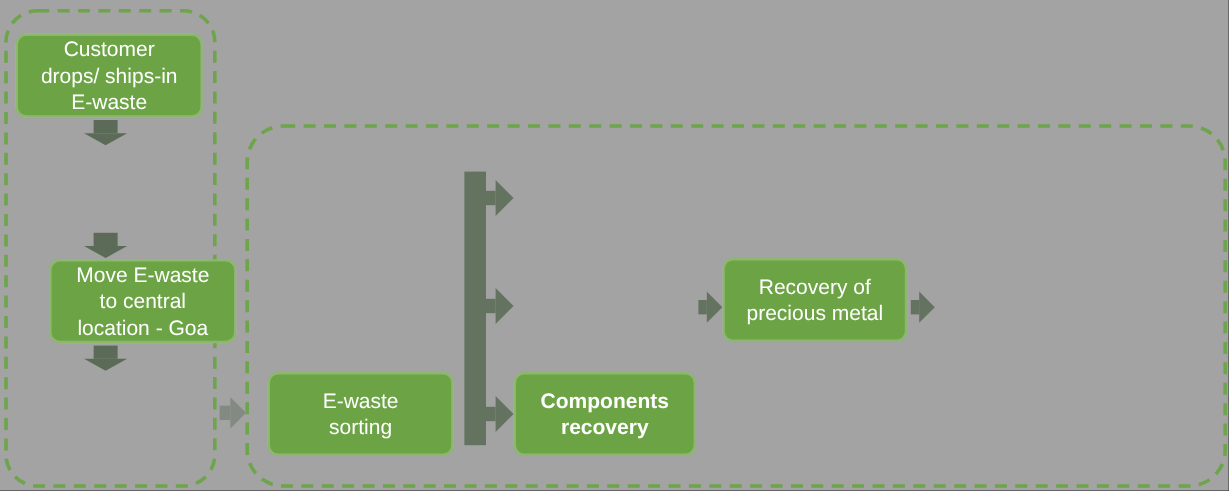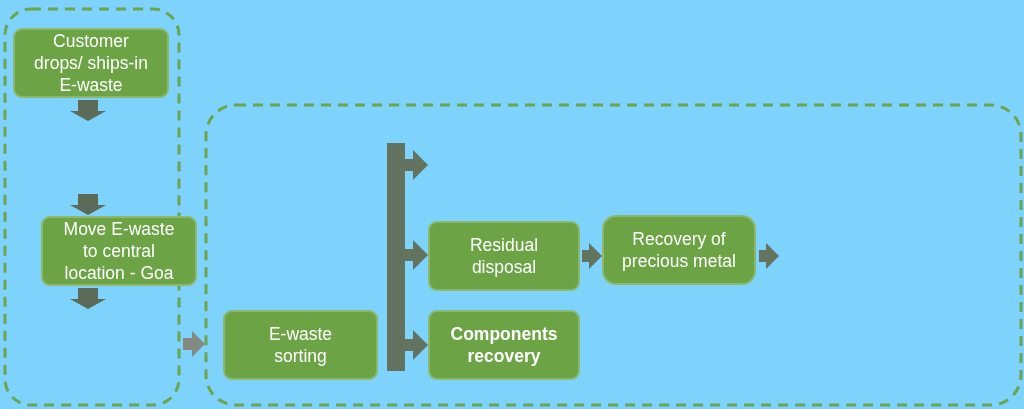--- a/index.html
+++ b/index.html
@@ -1,20 +1,20 @@
 <!DOCTYPE html>
 <html><head>
 <meta charset="utf-8">
 <style>
   html, body { margin: 0; padding: 0; background: #000; }
   #stage {
     position: relative;
     width: 1024px;
     height: 409px;
-    background: #7dd3fc;
+    background: #a3a3a3;
     font-family: "Liberation Sans", "DejaVu Sans", sans-serif;
     overflow: hidden;
   }
   .dash { position: absolute; }
   .box {
     position: absolute;
     box-sizing: border-box;
     background: #6ca445;
     border: 2px solid rgba(255,255,255,0.22);
     border-radius: 9px;
@@ -109,29 +109,27 @@
   </div>
   <div class="arrow-right" style="left:405px; top:240px; --c:#64735f; --hh:15px; --hl:15px;">
     <div class="stem" style="width:8px;"></div>
       <div class="head"></div>
   </div>
   <div class="arrow-right" style="left:405px; top:330px; --c:#64735f; --hh:15px; --hl:15px;">
     <div class="stem" style="width:8px;"></div>
       <div class="head"></div>
   </div>
 
-  <div class="box" style="left:428px; top:221px; width:152px; height:70px;">Residual
-disposal</div>
   <div class="box" style="left:428px; top:310px; width:152px; height:70px;font-weight:bold;">Components
 recovery</div>
 
   <div class="arrow-right" style="left:582px; top:243px; --c:#64735f; --hh:13px; --hl:13px;">
     <div class="stem" style="width:7px;"></div>
       <div class="head"></div>
   </div>
-  <div class="box" style="left:602px; top:215px; width:154px; height:70px;border-radius:14px;">Recovery of
+  <div class="box" style="left:602px; top:215px; width:154px; height:70px;">Recovery of
 precious metal</div>
   <div class="arrow-right" style="left:759px; top:243px; --c:#64735f; --hh:13px; --hl:13px;">
     <div class="stem" style="width:7px;"></div>
       <div class="head"></div>
   </div>
 
 </div>
 
 </body></html>

